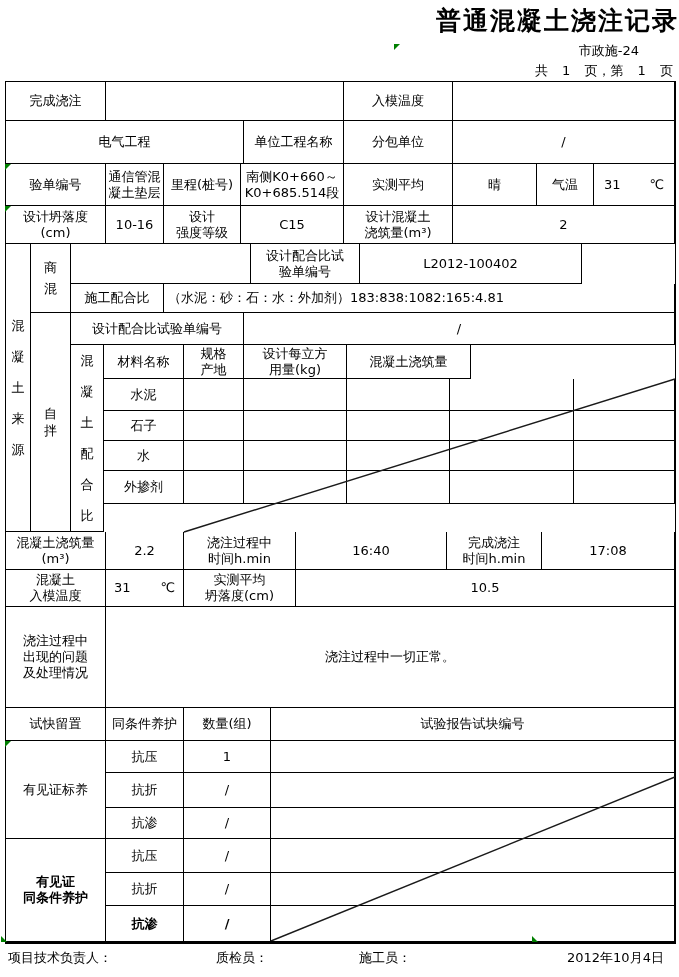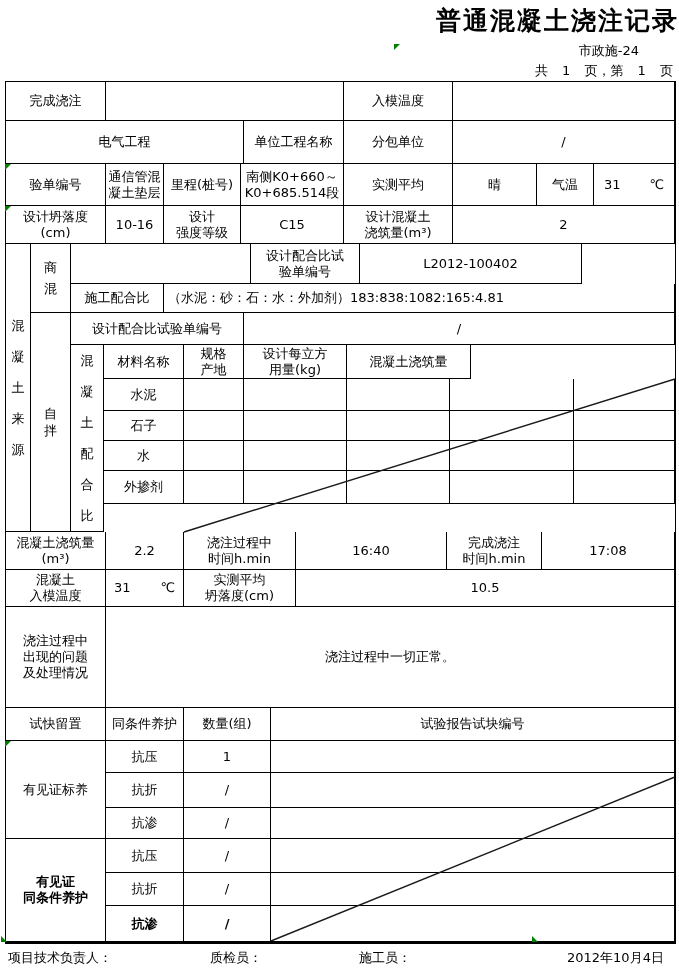--- a/index.html
+++ b/index.html
@@ -258,17 +258,17 @@
   </div>
 
   <div class="marker m-tl" style="left:394px;top:44px"></div>
   <div class="marker m-tl" style="left:5px;top:164px"></div>
   <div class="marker m-tl" style="left:5px;top:206px"></div>
   <div class="marker m-tl" style="left:5px;top:741px"></div>
   <div class="marker m-bl" style="left:1px;top:936px"></div>
   <div class="marker m-bl" style="left:532px;top:936px"></div>
 
   <div class="footer-item" style="left:8px">项目技术负责人：</div>
-  <div class="footer-item" style="left:210px">质检员：</div>
+  <div class="footer-item" style="left:216px">质检员：</div>
   <div class="footer-item" style="left:359px">施工员：</div>
   <div class="footer-item" style="left:567px">2012年10月4日</div>
 
 </div>
 
 </body></html>

